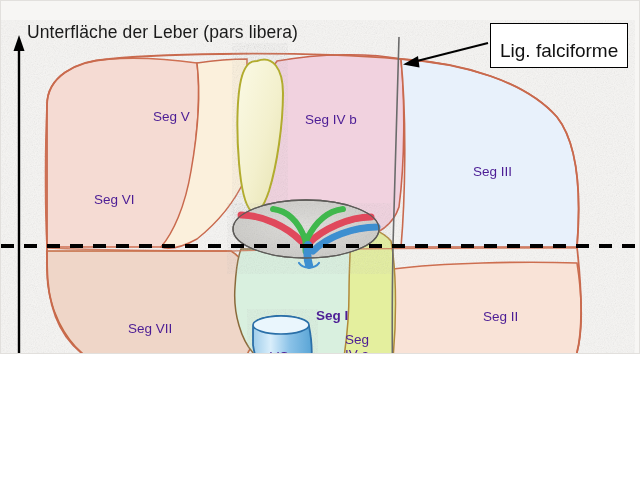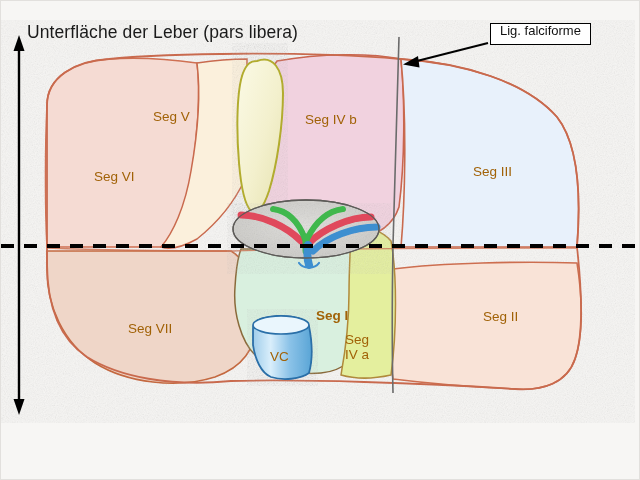--- a/index.html
+++ b/index.html
@@ -3,21 +3,21 @@
 <meta charset="utf-8">
 <style>
   html, body {
     margin: 0;
     padding: 0;
     background: #ffffff;
   }
   #page {
     position: relative;
     width: 640px;
-    height: 480px;
+    height: 354px;
     background: #f7f6f4;
     border: 1px solid #e2e0dd;
     box-sizing: border-box;
     overflow: hidden;
     font-family: "Liberation Sans", sans-serif;
   }
   #diagram-svg {
     position: absolute;
     left: 0;
     top: 0;
@@ -39,32 +39,32 @@
   #title-bottom {
     left: 26px;
     top: 432px;
     font-size: 17.5px;
     letter-spacing: 0.1px;
   }
   #callout-box {
     position: absolute;
     left: 489px;
     top: 22px;
-    padding: 0 9px 5px 9px;
+    padding: 16px 9px 5px 9px;
     background: #ffffff;
     border: 1.8px solid #000000;
-    font-size: 13px;
+    font-size: 19px;
     color: #111111;
     white-space: nowrap;
     line-height: 1.15;
   }
   .seg-label {
     position: absolute;
     font-family: "Liberation Sans", sans-serif;
-    color: #a16207;
+    color: #4c1d95;
     font-size: 13.5px;
     white-space: nowrap;
     text-align: center;
     line-height: 1.12;
   }
   .seg-label.two-line { white-space: normal; width: 40px; }
 </style>
 </head>
 <body>
 
@@ -241,21 +241,21 @@
       <polygon points="402,63.5 417,55 418.5,66.5" fill="#000000"></polygon>
     </g>
   </svg>
 
   <div class="cap-text" id="title-top">Unterfläche der Leber (pars libera)</div>
 
 
   <div id="callout-box">Lig. falciforme</div>
 
   <div class="seg-label" style="left:152px; top:108px;">Seg V</div>
-  <div class="seg-label" style="left:93px; top:168px;">Seg VI</div>
+  <div class="seg-label" style="left:93px; top:191px;">Seg VI</div>
   <div class="seg-label" style="left:304px; top:111px;">Seg IV b</div>
   <div class="seg-label" style="left:472px; top:163px;">Seg III</div>
   <div class="seg-label" style="left:482px; top:308px;">Seg II</div>
   <div class="seg-label" style="left:127px; top:320px;">Seg VII</div>
   <div class="seg-label" style="left:315px; top:307px;font-weight:bold;">Seg I</div>
   <div class="seg-label two-line" style="left:336px; top:331px;">Seg
 IV a</div>
 
   <div class="seg-label" style="left:269px; top:348px;">VC</div>
 

